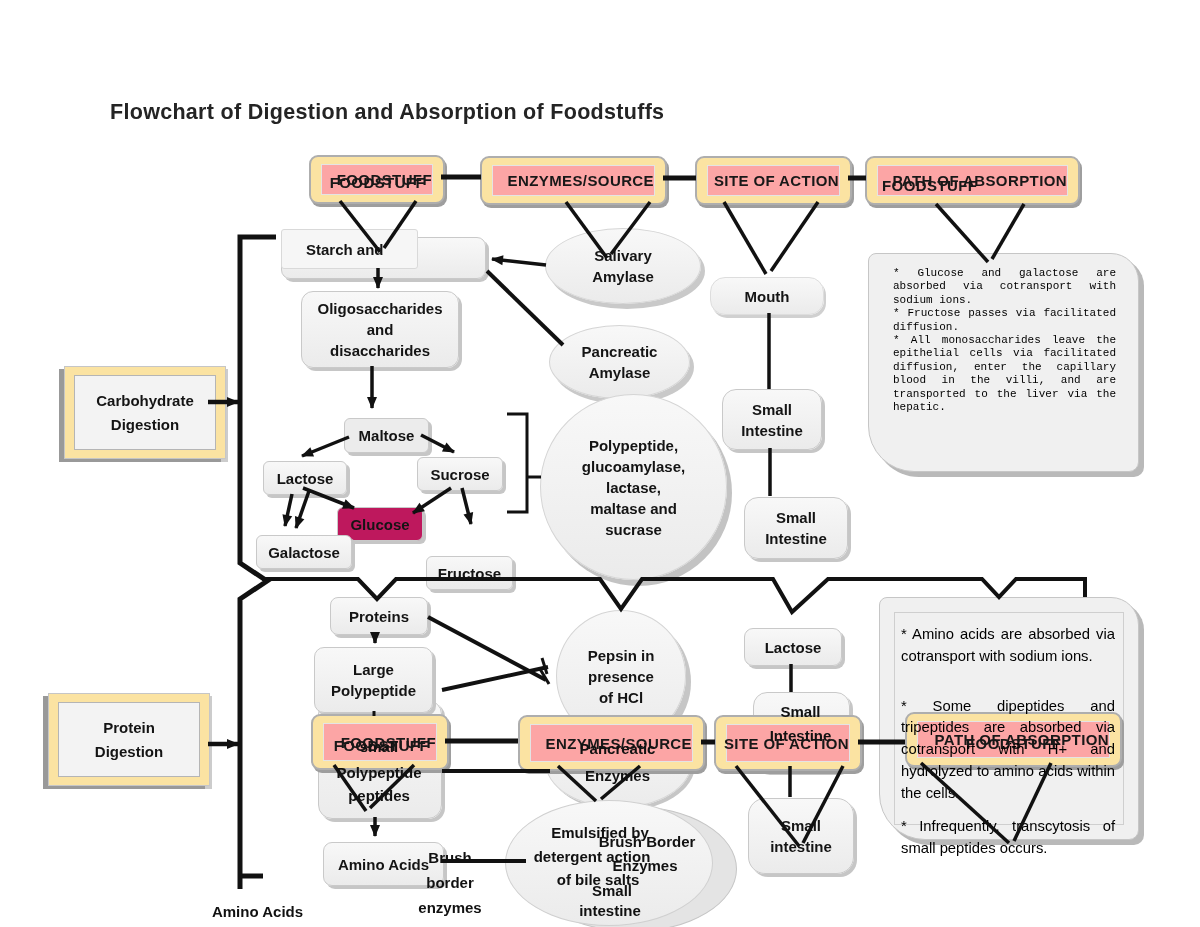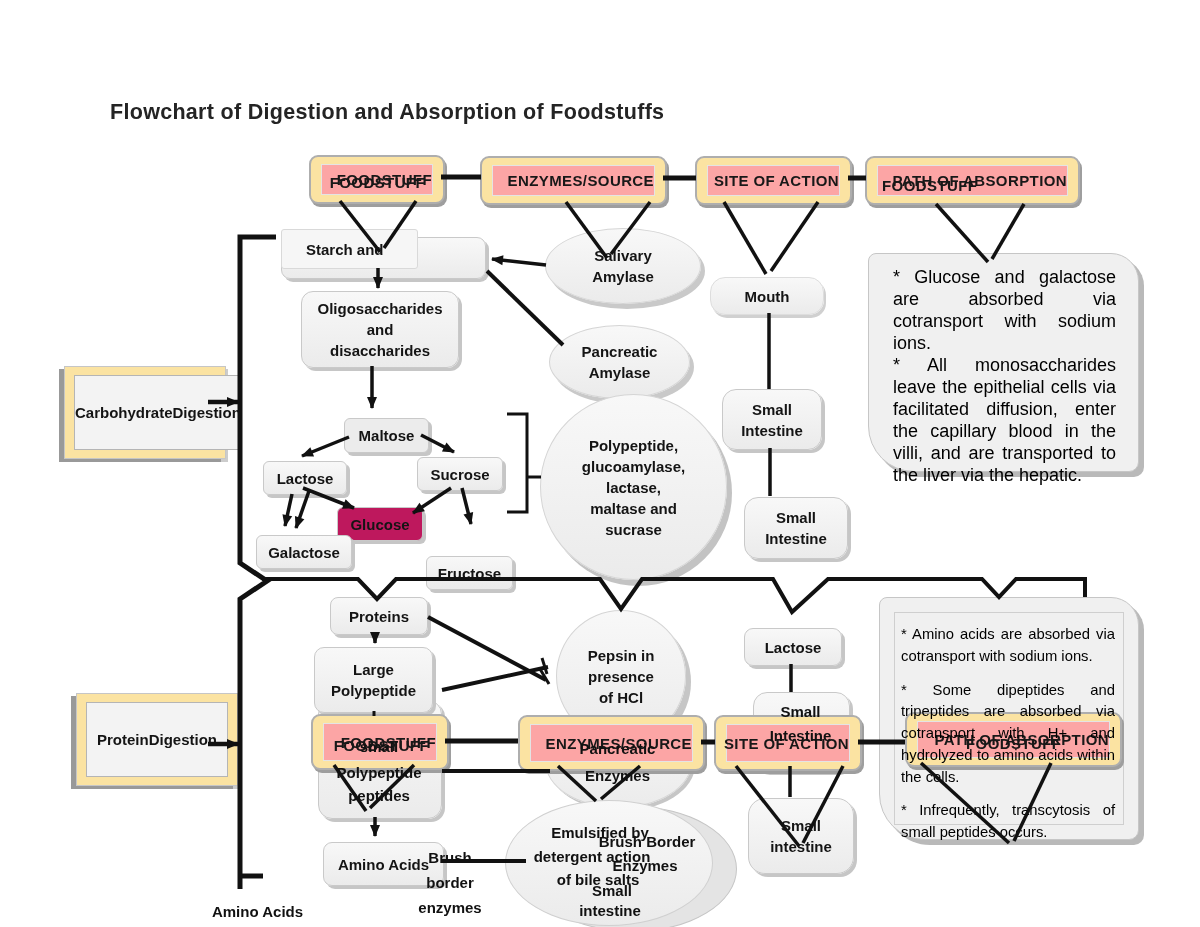--- a/index.html
+++ b/index.html
@@ -27,21 +27,21 @@
     position:absolute;left:10px;right:10px;top:7px;bottom:7px;background:#fca5a5;
     border:1px solid #e4e4e4;display:flex;align-items:center;justify-content:flex-end;
     font-weight:bold;font-size:15px;letter-spacing:.4px;color:#181818;white-space:nowrap;
   }
   .ghost{position:absolute;font-weight:bold;font-size:15px;letter-spacing:.4px;color:#181818;white-space:nowrap;}
   .lbl{
     position:absolute;background:#fbe3a2;border:1px solid #c6c6c6;padding:8px 9px;
     box-shadow:-5px 3px 0 #999999, 2px 3px 0 #cccccc;display:flex;z-index:6;
   }
   .lbl .inner{
-    flex:1;background:#f3f3f3;border:1px solid #b5b5b5;display:flex;flex-direction:row;
+    flex:1;background:#f3f3f3;border:1px solid #b5b5b5;display:flex;flex-direction:column;
     align-items:center;justify-content:center;font-weight:bold;font-size:15px;line-height:1.55;
   }
   .note{
     position:absolute;background:#f0f0f0;border:1.6px solid #c6c6c6;
     border-radius:8px 28px 10px 46px;box-shadow:5px 5px 0 #b9b9b9;z-index:5;
   }
   .note .frame{position:absolute;left:14px;right:14px;top:14px;bottom:14px;border:1px solid #cfcfcf;}
   .notetext{color:#000;text-align:justify;}
   .ovtext{
     position:absolute;z-index:20;font-weight:bold;font-size:15px;text-align:center;
@@ -103,21 +103,21 @@
     <span class="ghost" style="left:48px;top:13px">FOODSTUFF</span>
   </div>
 </div>
 
 <div class="lbl" style="left:64px;top:366px;width:142px;height:75px">
   <div class="inner">
     <span>Carbohydrate</span>
     <span>Digestion</span>
   </div>
 </div>
-<div class="lbl" style="left:76px;top:693px;width:142px;height:75px">
+<div class="lbl" style="left:48px;top:693px;width:142px;height:75px">
   <div class="inner">
     <span>Protein</span>
     <span>Digestion</span>
   </div>
 </div>
 
 <div class="box z5" style="left:281px;top:237px;width:203px;height:40px"></div>
 <div class="box z7" style="left:281px;top:229px;width:111px;height:38px;border-radius:3px;box-shadow:none;border-color:#d9d9d9;background:#f6f6f6;align-items:flex-start;padding-left:24px">
   <span style="align-self:flex-start">Starch and</span>
 </div>
@@ -169,22 +169,23 @@
 <div class="box" style="left:722px;top:389px;width:98px;height:59px;border-radius:14px">
   <span>Small</span>
   <span>Intestine</span>
 </div>
 <div class="box" style="left:744px;top:497px;width:102px;height:60px;border-radius:14px">
   <span>Small</span>
   <span>Intestine</span>
 </div>
 
 <div class="note" style="left:868px;top:253px;width:269px;height:217px">
-  <div class="notetext" style="position:absolute;left:24px;right:22px;top:13px;font-size:18px;line-height:1.22;">
+  <div class="notetext" style="position:absolute;left:24px;right:22px;top:13px;font-size:11px;line-height:1.22;font-family:Liberation Mono, monospace;">
     <div>* Glucose and galactose are absorbed via cotransport with sodium ions.</div>
+    <div>* Fructose passes via facilitated diffusion.</div>
     <div>* All monosaccharides leave the epithelial cells via facilitated diffusion, enter the capillary blood in the villi, and are transported to the liver via the hepatic.</div>
   </div>
 </div>
 
 <div class="box" style="left:330px;top:597px;width:96px;height:36px;border-radius:8px">
     <span>Proteins</span>
   </div>
 <div class="box" style="left:314px;top:647px;width:117px;height:64px;border-radius:10px">
   <span>Large</span>
   <span>Polypeptide</span>
@@ -236,21 +237,21 @@
 
 <div class="box" style="left:748px;top:798px;width:104px;height:74px;border-radius:17px">
   <span>Small</span>
   <span>intestine</span>
 </div>
 
 <div class="note z5" style="left:879px;top:597px;width:258px;height:241px">
   <div class="frame"></div>
 </div>
 <div class="notetext" style="position:absolute;left:901px;top:624px;width:214px;z-index:20;font-size:14.8px;line-height:1.47;">
-  <div style="margin-bottom:12px">* Amino acids are absorbed via cotransport with sodium ions.</div>
+  <div style="margin-bottom:28px">* Amino acids are absorbed via cotransport with sodium ions.</div>
   <div style="margin-bottom:12px">* Some dipeptides and tripeptides are absorbed via cotransport with H+ and hydrolyzed to amino acids within the cells.</div>
   <div>* Infrequently, transcytosis of small peptides occurs.</div>
 </div>
 
 <svg class="wires" width="1200" height="927" viewBox="0 0 1200 927">
   <defs>
     <marker id="ah" viewBox="0 0 14 12" refX="12" refY="6" markerWidth="14" markerHeight="12" orient="auto" markerUnits="userSpaceOnUse">
       <path d="M1 1 L13 6 L1 11 Z" fill="#111"></path>
     </marker>
   </defs>

